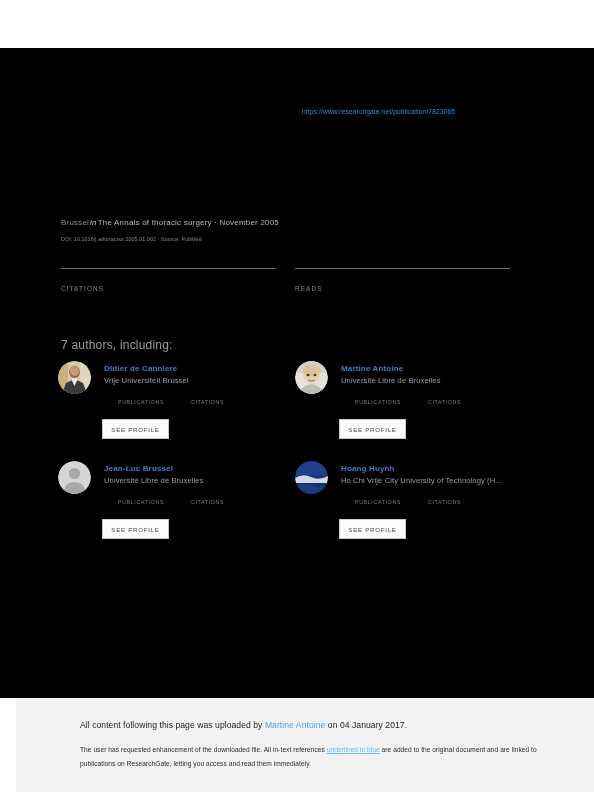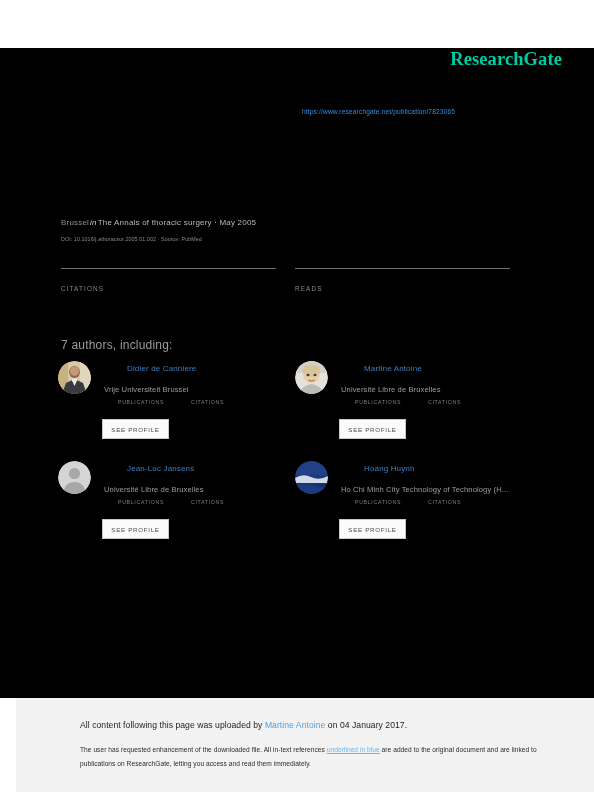--- a/index.html
+++ b/index.html
@@ -142,30 +142,29 @@
     border-radius: 50%;
     overflow: hidden;
   }
   .avatar svg { display: block; }
 
   .a-name {
     position: absolute;
     left: 46px;
     top: 5px;
     font-size: 8px;
-    font-weight: normal;
+    font-weight: bold;
     color: #3d7fc1;
     letter-spacing: 0.15px;
     white-space: nowrap;
-    margin-left: 23px;
   }
   .a-affil {
     position: absolute;
     left: 46px;
-    top: 26px;
+    top: 17px;
     font-size: 7.6px;
     color: #9d9d9d;
     letter-spacing: 0.1px;
     white-space: nowrap;
     overflow: hidden;
     width: 182px;
   }
   .a-stats {
     position: absolute;
     left: 60px;
@@ -245,26 +244,25 @@
   }
 </style>
 </head>
 <body>
 
 <div class="page">
 
   <div class="top-strip"></div>
   <div class="dark-body"></div>
 
-  <div class="rg-brand">ResearchGate</div>
 
   <div class="pub-url">https://www.researchgate.net/publication/7823065</div>
 
   <div class="article-line">
-    <span class="lbl">Brussel</span><span class="in-it">in</span><span class="journal">The Annals of thoracic surgery · May 2005</span>
+    <span class="lbl">Brussel</span><span class="in-it">in</span><span class="journal">The Annals of thoracic surgery · November 2005</span>
   </div>
 
   <div class="doi-line">DOI: 10.1016/j.athoracsur.2005.01.002 · Source: PubMed</div>
 
   <div class="stat-block left">
     <div class="stat-rule"></div>
     <div class="stat-value"></div>
     <div class="stat-label">CITATIONS</div>
   </div>
 
@@ -349,21 +347,21 @@
               <circle cx="16.5" cy="16.5" r="16.5"></circle>
             </clipPath>
           </defs>
         <g clip-path="url(#cp3)">
           <rect width="33" height="33" fill="#d5d5d5"></rect>
           <circle cx="16.5" cy="12.5" r="5.6" fill="#a8a8a8"></circle>
           <path d="M5 33 Q6.5 21 16.5 21 Q26.5 21 28 33 Z" fill="#a8a8a8"></path>
         </g>
       </svg>
     </div>
-    <div class="a-name">Jean-Luc Jansens</div>
+    <div class="a-name">Jean-Luc Brussel</div>
     <div class="a-affil">Université Libre de Bruxelles</div>
     <div class="a-stats">
       <div class="a-stat pub">
         <span class="num"></span><span>PUBLICATIONS</span>
       </div>
       <div class="a-stat cit">
         <span class="num"></span><span>CITATIONS</span>
       </div>
     </div>
     <div class="see-profile">SEE PROFILE</div>
@@ -380,21 +378,21 @@
         <g clip-path="url(#cp4)">
           <rect width="33" height="33" fill="#1d3a78"></rect>
           <rect x="0" y="0" width="33" height="14" fill="#22408a"></rect>
           <path d="M0 17 Q8 12 16 16 Q24 20 33 15 L33 22 L0 22 Z" fill="#cfd9e8"></path>
           <rect x="0" y="22" width="33" height="11" fill="#16306a"></rect>
           <path d="M0 24 Q10 21 20 25 Q28 28 33 25 L33 33 L0 33 Z" fill="#1b3b80"></path>
         </g>
       </svg>
     </div>
     <div class="a-name">Hoang Huynh</div>
-    <div class="a-affil">Ho Chi Minh City Technology of Technology (H...</div>
+    <div class="a-affil">Ho Chi Vrije City University of Technology (H...</div>
     <div class="a-stats">
       <div class="a-stat pub">
         <span class="num"></span><span>PUBLICATIONS</span>
       </div>
       <div class="a-stat cit">
         <span class="num"></span><span>CITATIONS</span>
       </div>
     </div>
     <div class="see-profile">SEE PROFILE</div>
   </div>

